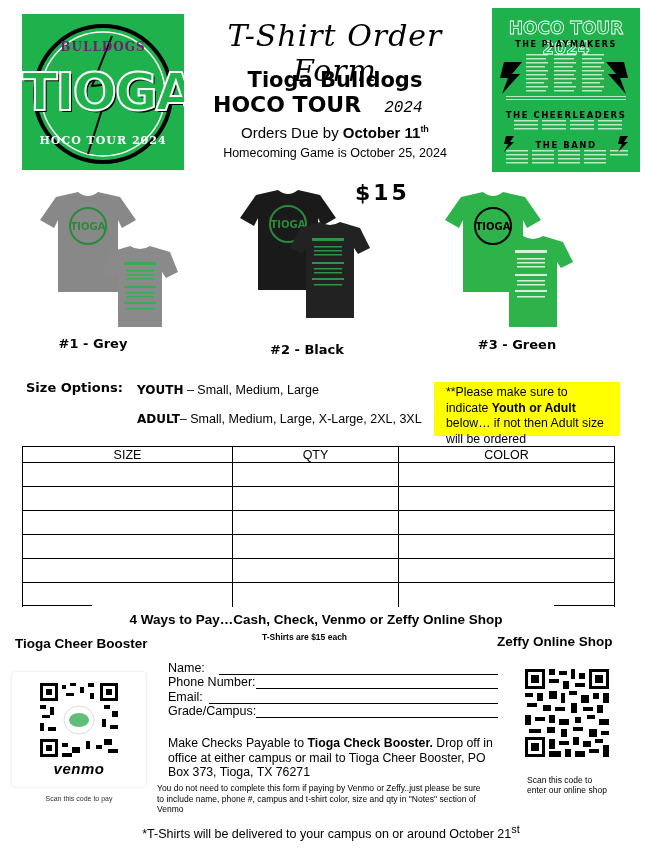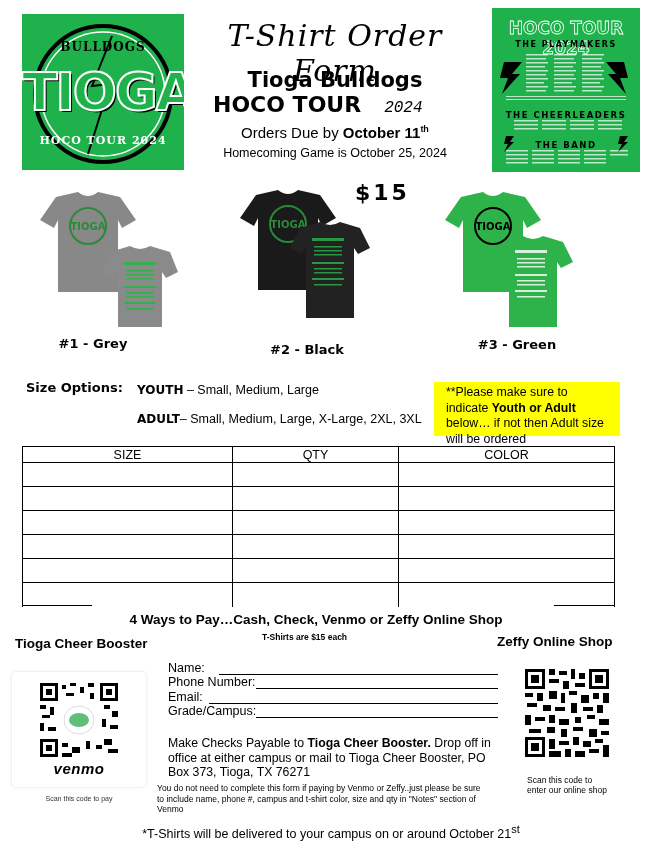--- a/index.html
+++ b/index.html
@@ -61,21 +61,21 @@
 </style>
 </head>
 <body>
 
 <div class="abs logo-left">
   <svg width="162" height="156" viewBox="0 0 162 156">
     <circle cx="81" cy="80" r="68" fill="none" stroke="#000" stroke-width="4"></circle>
     <circle cx="81" cy="80" r="62" fill="none" stroke="#fff" stroke-width="1.5"></circle>
     <path d="M90 22 L70 72 L88 70 L66 140" fill="none" stroke="#000" stroke-width="2"></path>
   </svg>
-  <div class="abs" style="left:0;top:26px;width:162px;text-align:center;color:#000000;font-family:'DejaVu Serif',serif;font-weight:bold;font-size:12px;letter-spacing:1px;">BULLDOGS</div>
+  <div class="abs" style="left:0;top:26px;width:162px;text-align:center;color:#701a75;font-family:'DejaVu Serif',serif;font-weight:bold;font-size:12px;letter-spacing:1px;">BULLDOGS</div>
   <div class="abs" style="left:0;top:48px;width:162px;text-align:center;color:#1fb24c;font-family:'DejaVu Sans',sans-serif;font-weight:900;font-size:52px;letter-spacing:-2px;-webkit-text-stroke:2px #fff;text-shadow:2px 2px 0 #000;">TIOGA</div>
   <div class="abs" style="left:0;top:120px;width:162px;text-align:center;color:#fff;font-family:'DejaVu Serif',serif;font-weight:bold;font-size:11px;letter-spacing:1px;">HOCO TOUR 2024</div>
 </div>
 
 <div class="abs script-title">T-Shirt Order Form</div>
 <div class="abs team-title">Tioga Bulldogs</div>
 <div class="abs hoco-title">
   <span>HOCO TOUR</span><span class="year">2024</span>
 </div>
 <div class="abs due">
@@ -343,21 +343,21 @@
       <span>Email:</span>
       <span class="line" style="margin-left:6px;"></span>
     </div>
   <div class="field-row">
       <span>Grade/Campus:</span>
       <span class="line" style="margin-left:0;"></span>
     </div>
 </div>
 
 <div class="abs checks">
-  <span>Make Checks Payable to </span><b>Tioga Cheer Booster.</b><span>  Drop off in office at either campus or mail to Tioga Cheer Booster, PO Box 373, Tioga, TX 76271</span>
+  <span>Make Checks Payable to </span><b>Tioga Check Booster.</b><span>  Drop off in office at either campus or mail to Tioga Cheer Booster, PO Box 373, Tioga, TX 76271</span>
 </div>
 <div class="abs venmo-note">You do not need to complete this form if paying by Venmo or Zeffy..just please be sure to include name, phone #, campus and t-shirt color, size and qty in "Notes" section of Venmo</div>
 
 <svg class="abs zeffy-qr" viewBox="0 0 84 88">
   <rect width="84" height="88" fill="#fff"></rect>
   <g fill="#000">
     <rect x="0" y="0" width="20" height="20"></rect>
       <rect x="3" y="3" width="14" height="14" fill="#fff"></rect>
       <rect x="6" y="6" width="8" height="8"></rect>
     <rect x="64" y="0" width="20" height="20"></rect>

